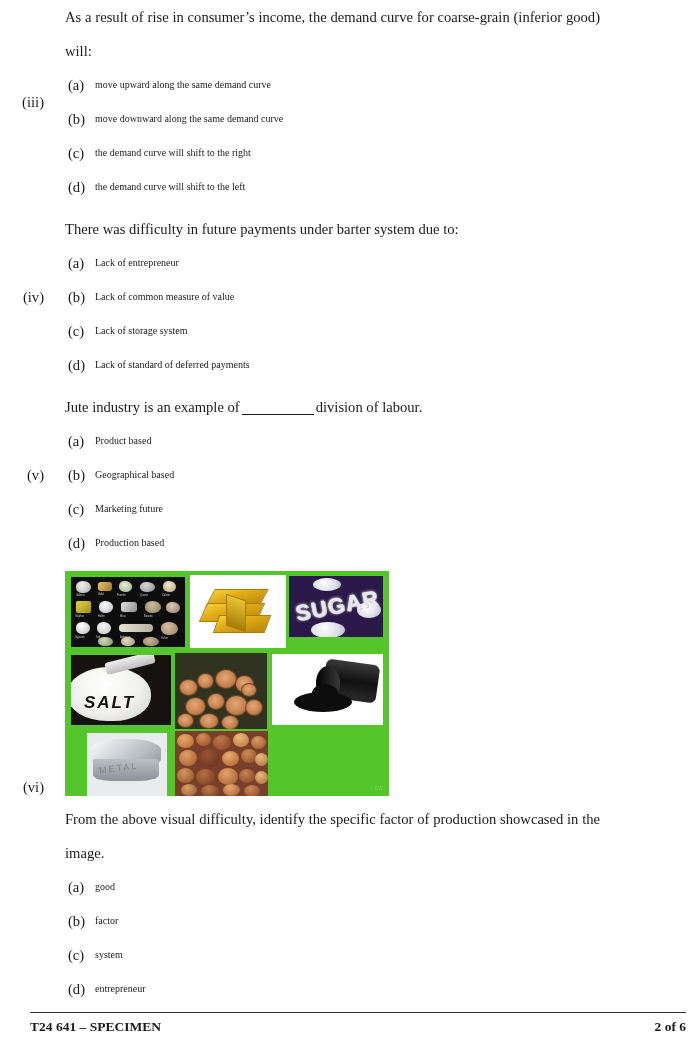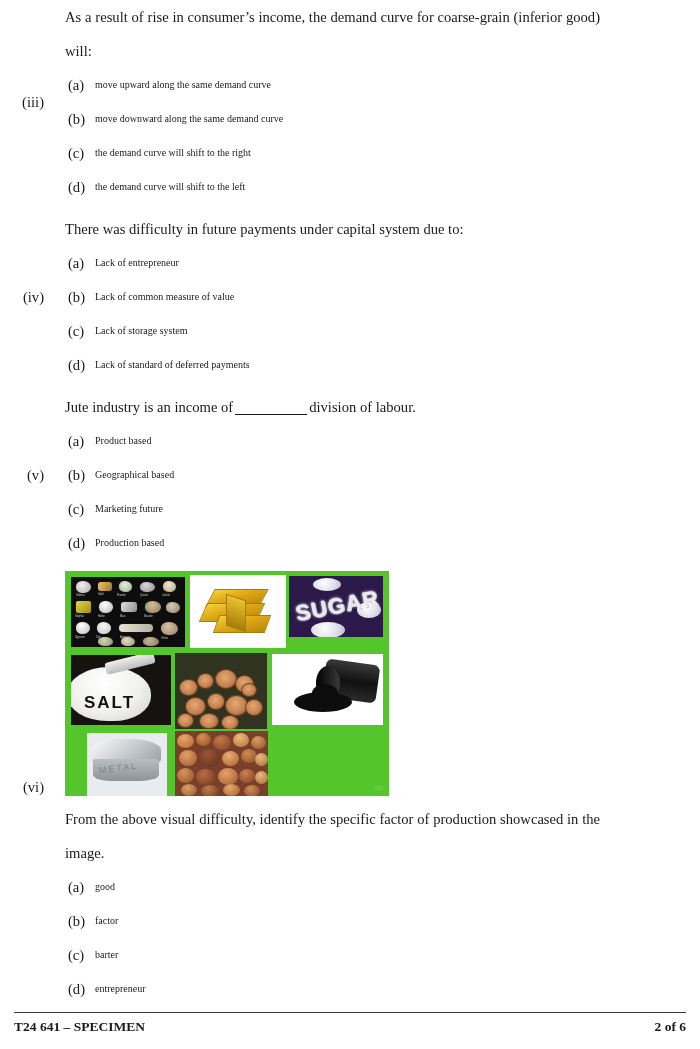--- a/index.html
+++ b/index.html
@@ -170,20 +170,21 @@
     border-radius: 50% 50% 45% 48%;
   }
   .salt-word {
     position: absolute;
     left: 13px; top: 38px;
     font-family: "Liberation Sans", sans-serif;
     font-weight: 700;
     font-size: 17px;
     color: #15110e;
     letter-spacing: 2px;
+    font-style: italic;
   }
   .salt-scoop {
     position: absolute;
     background: linear-gradient(180deg,#efefef,#bdbdbd);
     border-radius: 3px;
     transform: rotate(-14deg);
   }
 
   
   .t-timber { left: 110px; top: 82px; width: 92px; height: 76px; background:#2f3320; }
@@ -243,21 +244,21 @@
     right: 6px;
     bottom: 5px;
     font-size: 7px;
     color: #7fd15c;
     font-family: "Liberation Sans", sans-serif;
   }
 
   
   .footer {
     position: absolute;
-    left: 14px;
+    left: 30px;
     right: 14px;
     bottom: 14px;
   }
   .footer-rule {
     border-top: 1.4px solid #333333;
     margin-bottom: 6px;
   }
   .footer-row {
     display: flex;
     justify-content: space-between;
@@ -297,21 +298,21 @@
         </li>
       </ul>
     </div>
   </div>
 
   <div class="spacer-sm"></div>
 
   <div class="qblock">
     <div class="qnum">(iv)</div>
     <div class="qbody">
-      <p class="qtext">There was difficulty in future payments under capital system due to:</p>
+      <p class="qtext">There was difficulty in future payments under barter system due to:</p>
       <ul class="opts opts-indent">
         <li class="opt">
           <span class="opt-letter">(a)</span>
           <span class="opt-text">Lack of entrepreneur</span>
         </li>
         <li class="opt">
           <span class="opt-letter">(b)</span>
           <span class="opt-text">Lack of common measure of value</span>
         </li>
         <li class="opt">
@@ -325,21 +326,21 @@
       </ul>
     </div>
   </div>
 
   <div class="spacer-sm"></div>
 
   <div class="qblock">
     <div class="qnum">(v)</div>
     <div class="qbody">
       <p class="qtext">
-        <span>Jute industry is an income of</span><span class="blank-fill"></span><span>division of labour.</span>
+        <span>Jute industry is an example of</span><span class="blank-fill"></span><span>division of labour.</span>
       </p>
       <ul class="opts opts-indent">
         <li class="opt">
           <span class="opt-letter">(a)</span>
           <span class="opt-text">Product based</span>
         </li>
         <li class="opt">
           <span class="opt-letter">(b)</span>
           <span class="opt-text">Geographical based</span>
         </li>
@@ -486,21 +487,21 @@
         <li class="opt">
           <span class="opt-letter">(a)</span>
           <span class="opt-text">good</span>
         </li>
         <li class="opt">
           <span class="opt-letter">(b)</span>
           <span class="opt-text">factor</span>
         </li>
         <li class="opt">
           <span class="opt-letter">(c)</span>
-          <span class="opt-text">barter</span>
+          <span class="opt-text">system</span>
         </li>
         <li class="opt">
           <span class="opt-letter">(d)</span>
           <span class="opt-text">entrepreneur</span>
         </li>
       </ul>
     </div>
   </div>
 
   <div class="footer">

